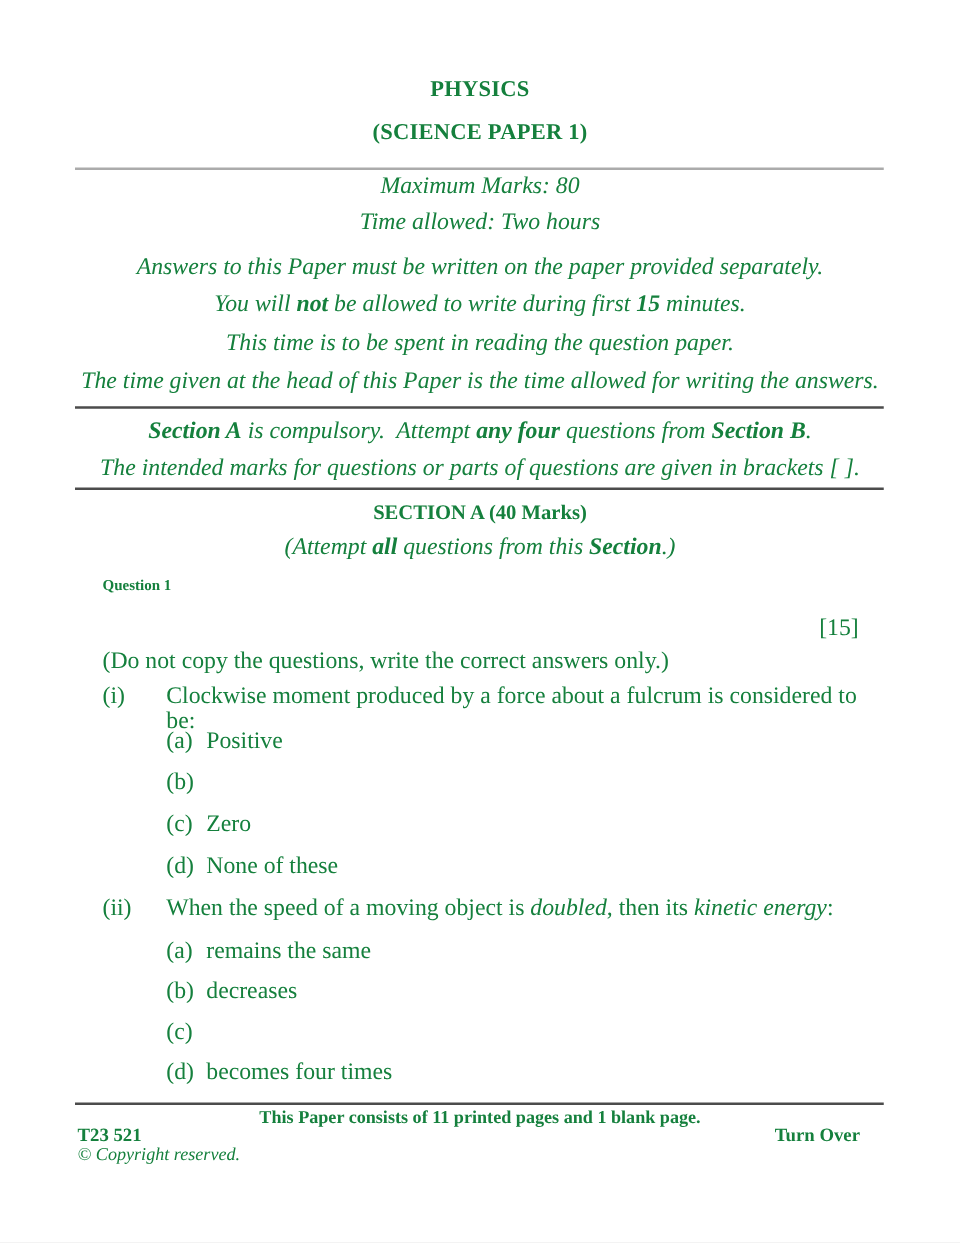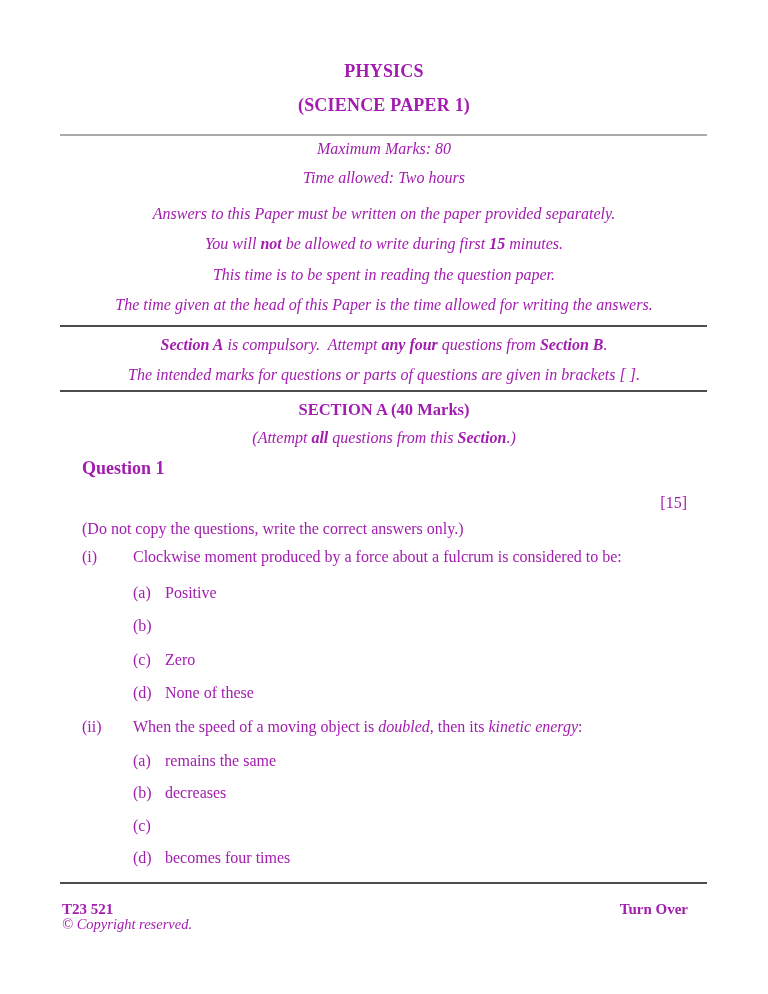--- a/index.html
+++ b/index.html
@@ -5,37 +5,37 @@
 <style>
   * { margin: 0; padding: 0; box-sizing: border-box; }
   html, body { background: #e9e9e9; }
   body { font-family: "Liberation Serif", "DejaVu Serif", serif; }
   .page {
     position: relative;
     width: 768px;
     height: 994px;
     margin: 0 auto;
     background: #ffffff;
-    color: #a21caf;
+    color: #15803d;
     overflow: hidden;
   }
   .line {
     position: absolute;
     left: 0;
     right: 0;
-    font-size: 16px;
+    font-size: 19px;
     line-height: 20px;
     white-space: pre-wrap;
   }
   .center { text-align: center; }
   .bold { font-weight: bold; }
   .italic { font-style: italic; }
   .title { font-size: 18px; line-height: 22px; letter-spacing: 0.2px; }
   .section-heading { font-size: 16.5px; line-height: 22px; }
-  .q-heading { font-size: 18px; }
+  .q-heading { font-size: 12px; }
   .left-col { left: 82px; right: 81px; }
   .sq-num { left: 82px; right: auto; }
   .sq-text { left: 133px; right: 56px; }
   .opt-label { left: 133px; right: auto; }
   .opt-text { left: 165px; right: 44px; }
   .marks { left: auto; right: 81px; text-align: right; }
   .rule {
     position: absolute;
     left: 60px;
     width: 647px;
@@ -108,19 +108,20 @@
   <div class="line opt-label" style="top:783px">(b)</div>
   <div class="line opt-text" style="top:783px">decreases</div>
 
   <div class="line opt-label" style="top:816px">(c)</div>
 
   <div class="line opt-label" style="top:848px">(d)</div>
   <div class="line opt-text" style="top:848px">becomes four times</div>
 
   <div class="rule" style="top:882px"></div>
 
+  <div class="line center bold footer-note" style="top:885px">This Paper consists of 11 printed pages and 1 blank page.</div>
 
   <div class="line bold footer-side footer-left" style="top:900px">T23 521</div>
   <div class="line bold footer-side footer-right" style="top:900px">Turn Over</div>
 
   <div class="line italic copyright footer-left" style="top:915px">© Copyright reserved.</div>
 
 </div>
 
 </body></html>

